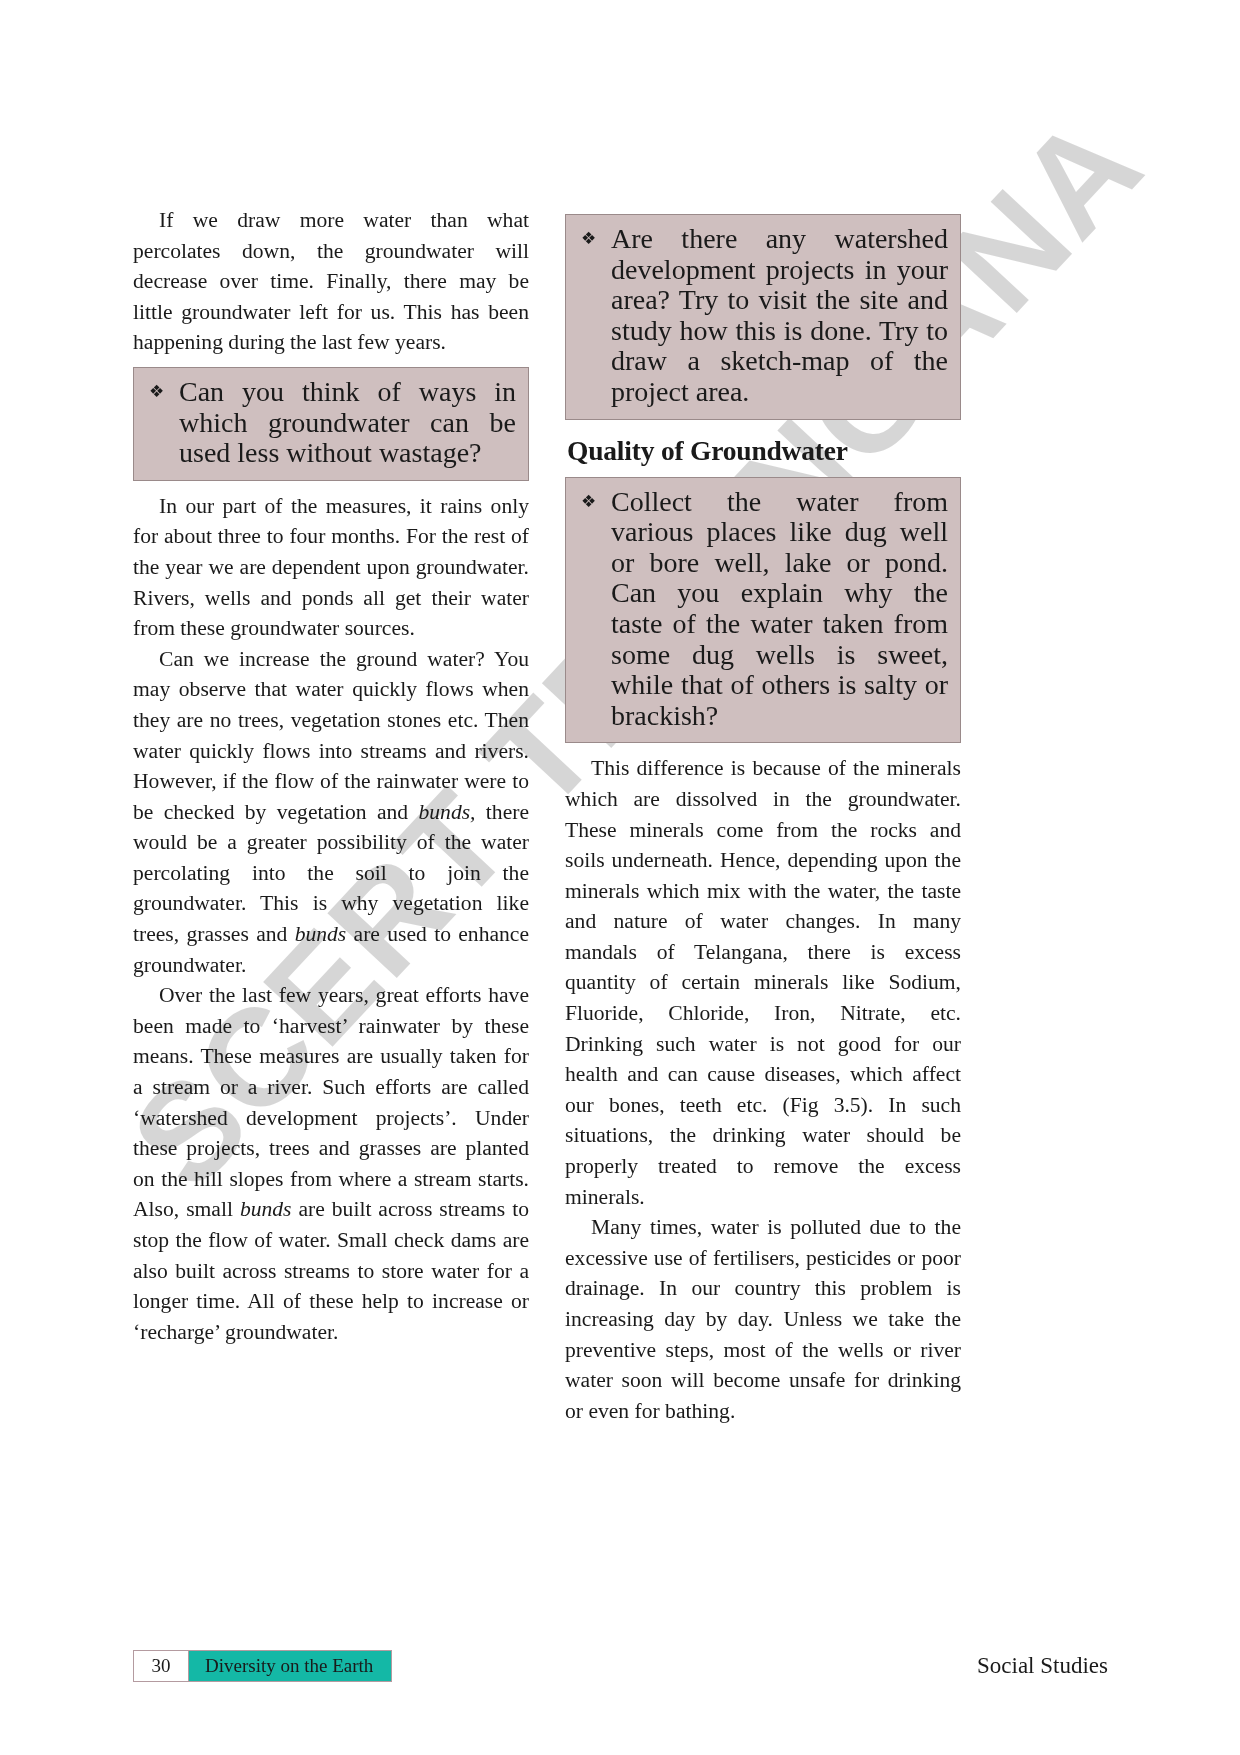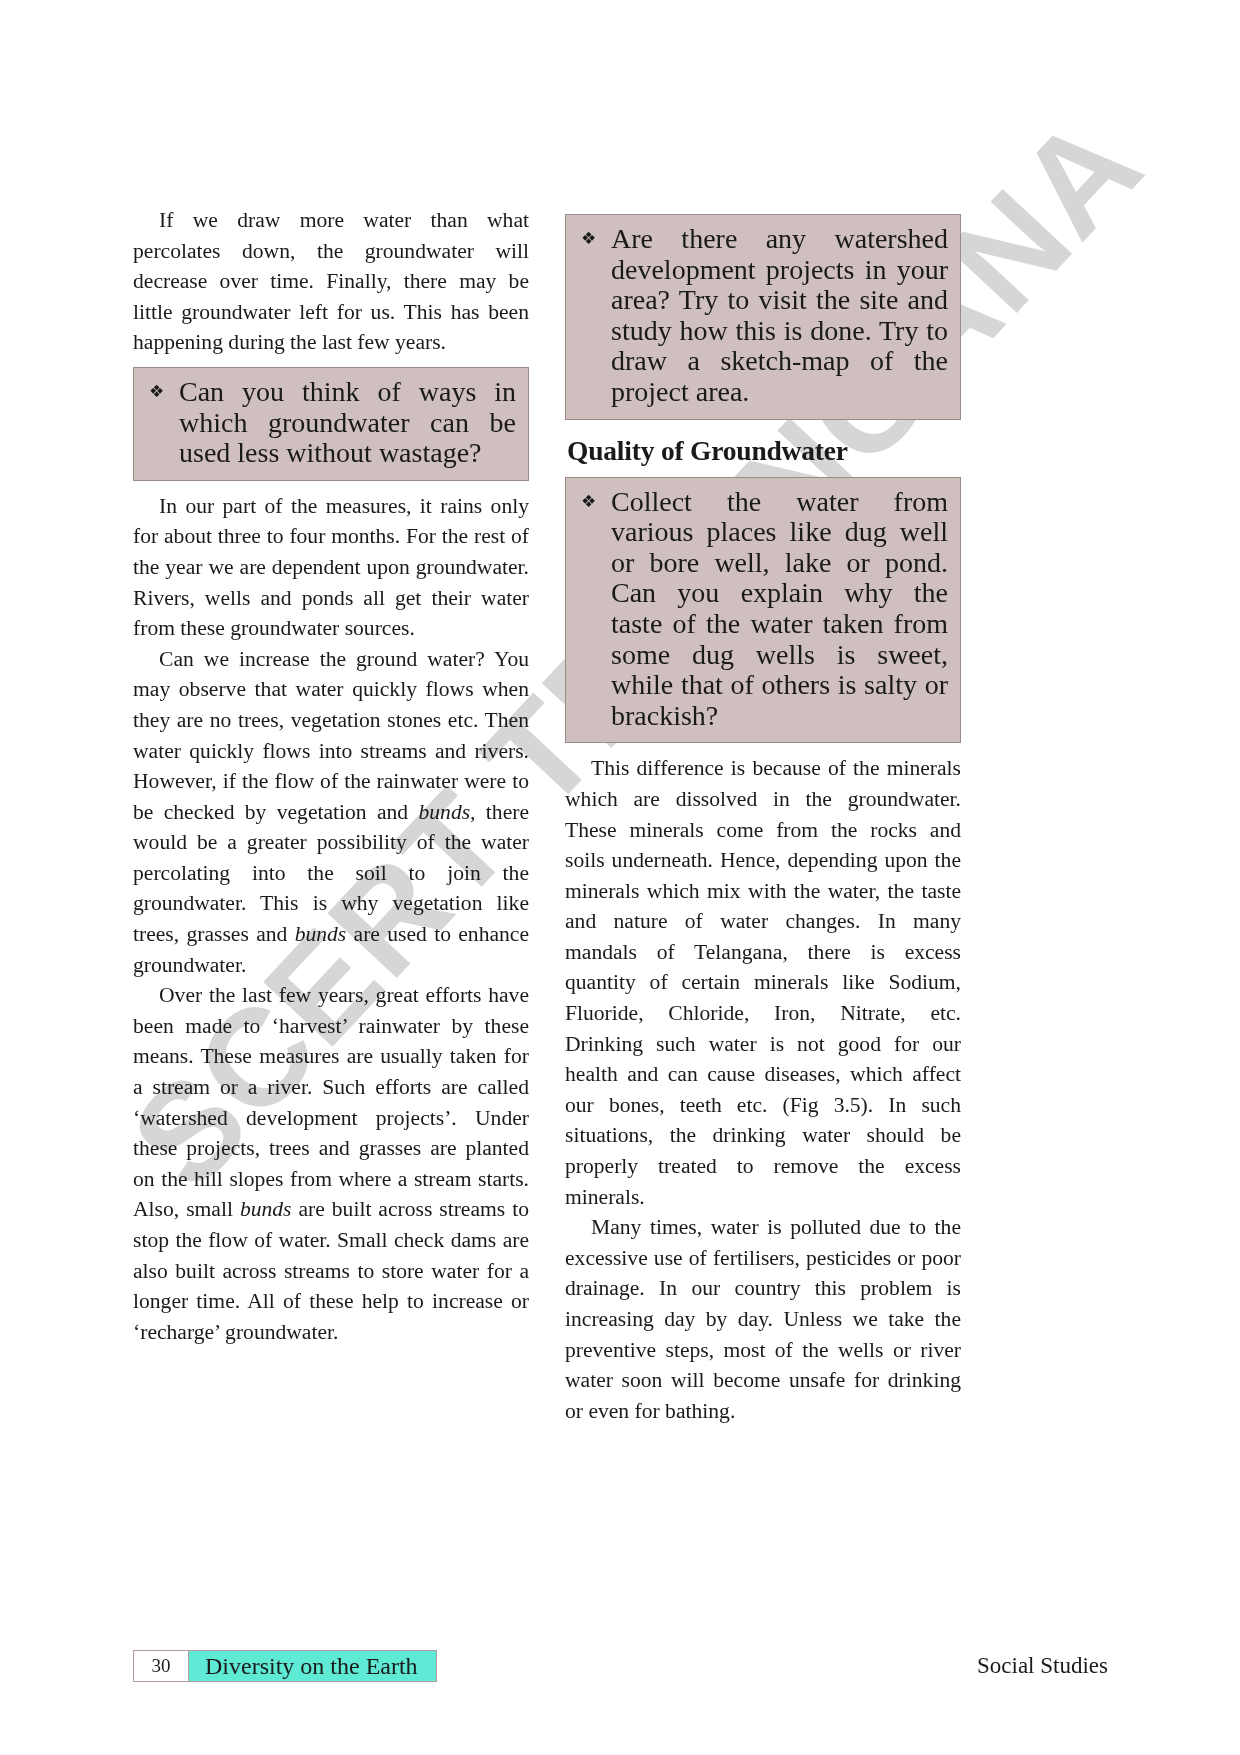--- a/index.html
+++ b/index.html
@@ -117,39 +117,39 @@
     height: 34px;
     z-index: 10;
   }
   .folio {
     position: absolute;
     left: 0;
     top: 0;
     display: flex;
     align-items: stretch;
     height: 32px;
-    background: #5eead4;
+    background: #14b8a6;
     border: 1px solid #b49ba0;
     box-sizing: border-box;
   }
   .folio-num {
     background: #ffffff;
     border-right: 1px solid #b49ba0;
     min-width: 40px;
     display: flex;
     align-items: center;
     justify-content: center;
     font-size: 19px;
     padding: 0 7px;
   }
   .folio-chapter {
     display: flex;
     align-items: center;
     padding: 0 18px 0 16px;
-    font-size: 24px;
+    font-size: 19px;
     white-space: nowrap;
   }
   .footer-right {
     position: absolute;
     right: 0;
     top: 0;
     height: 32px;
     display: flex;
     align-items: center;
     font-size: 23px;

